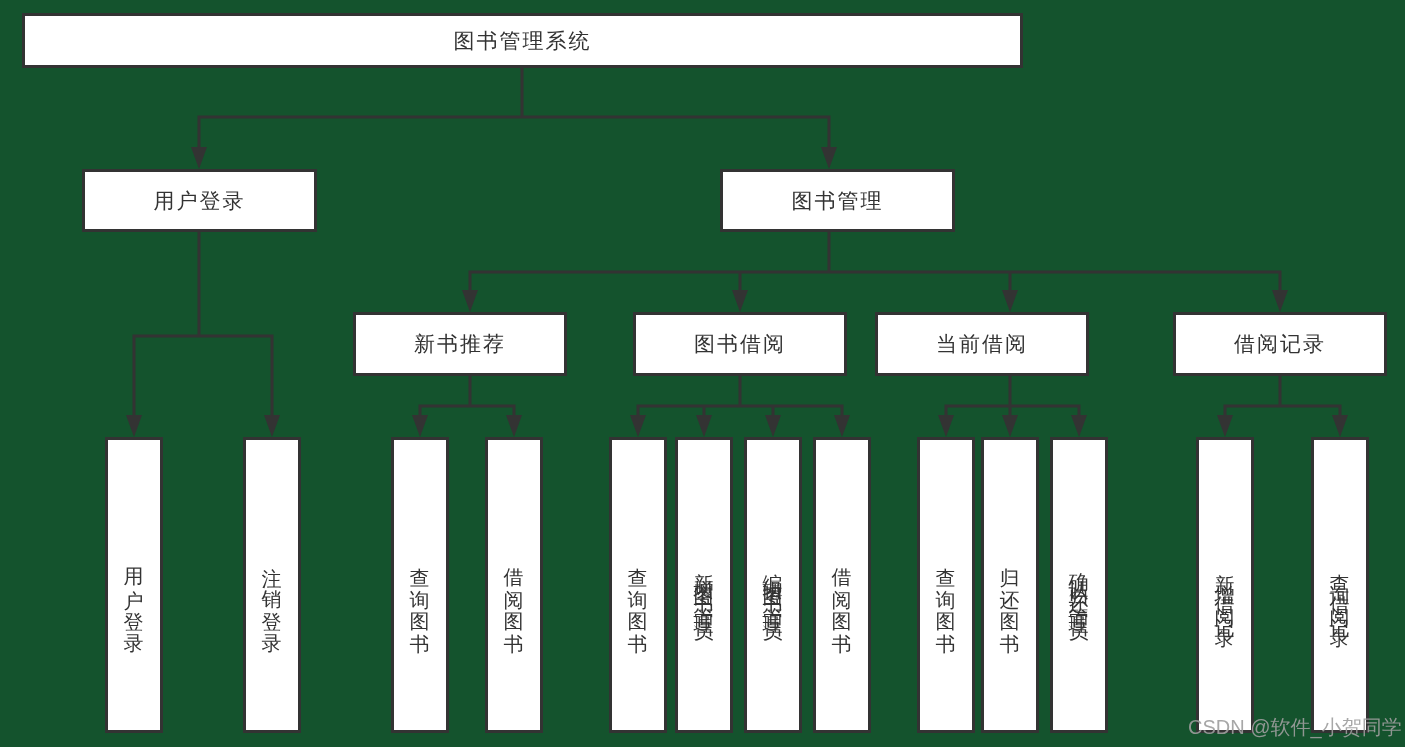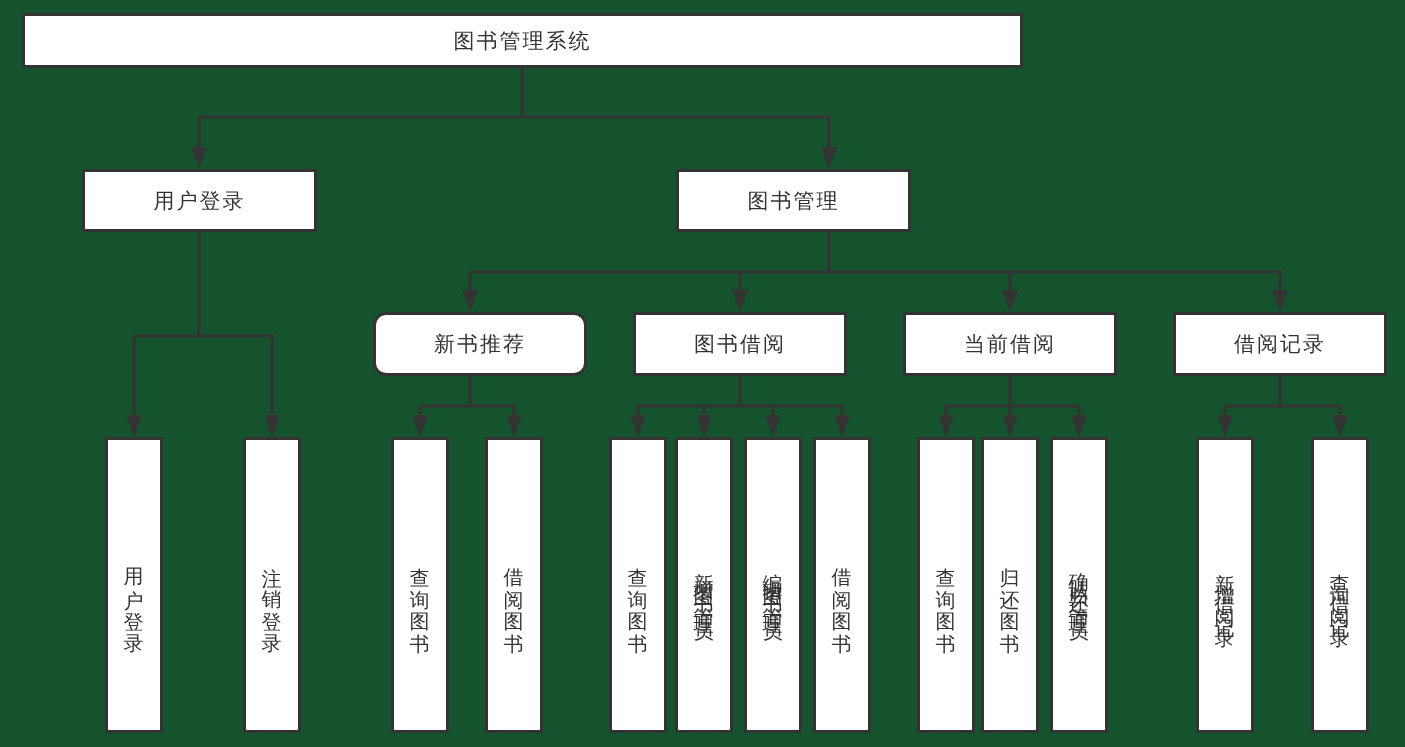--- a/index.html
+++ b/index.html
@@ -9,23 +9,23 @@
   }
   svg.connectors { position:absolute; left:0; top:0; z-index:1; }
   .node {
     position:absolute; box-sizing:border-box; background:#ffffff;
     border:3px solid #333333; display:flex; align-items:center; justify-content:center;
     z-index:2;
   }
   .node span { color:#333333; font-size:21px; letter-spacing:2px; white-space:nowrap; }
   .root  { left:22px;  top:13px;  width:1001px; height:55px; }
   .lvl2a { left:82px;  top:169px; width:235px;  height:63px; }
-  .lvl2b { left:676px; top:169px; width:235px;  height:63px; }
+  .lvl2b { left:720px; top:169px; width:235px;  height:63px; }
   .lvl3  { top:312px; width:214px; height:64px; }
-  .l3a { left:373px;border-radius:13px; } .l3b { left:633px;font-family:Liberation Mono, monospace; } .l3c { left:903px; } .l3d { left:1173px;font-family:Liberation Serif, serif; }
+  .l3a { left:353px; } .l3b { left:633px;font-family:Liberation Mono, monospace; } .l3c { left:875px; } .l3d { left:1173px;font-family:Liberation Serif, serif; }
   .leaf { top:437px; width:58px; height:296px; }
   .leaf span {
     writing-mode:vertical-rl; text-orientation:mixed;
     font-size:20px; line-height:1; letter-spacing:7px; margin-bottom:-7px;
   }
   .leaf span.v4 { letter-spacing:22px; margin-bottom:-22px; }
   .leaf span.v6 { letter-spacing:11px; margin-bottom:-11px; }
   .x105{left:105px}.x243{left:243px}.x391{left:391px}.x485{left:485px}
   .x609{left:609px}.x675{left:675px}.x744{left:744px}.x813{left:813px}
   .x917{left:917px}.x981{left:981px}.x1050{left:1050px}.x1196{left:1196px}.x1311{left:1311px}
@@ -140,13 +140,14 @@
     <span>确认归还（管理员）</span>
   </div>
 
   <div class="node leaf x1196">
     <span class="v6">新增借阅记录</span>
   </div>
   <div class="node leaf x1311">
     <span class="v6">查询借阅记录</span>
   </div>
 
+  <div class="watermark">CSDN @软件_小贺同学</div>
 </div>
 
 </body></html>

